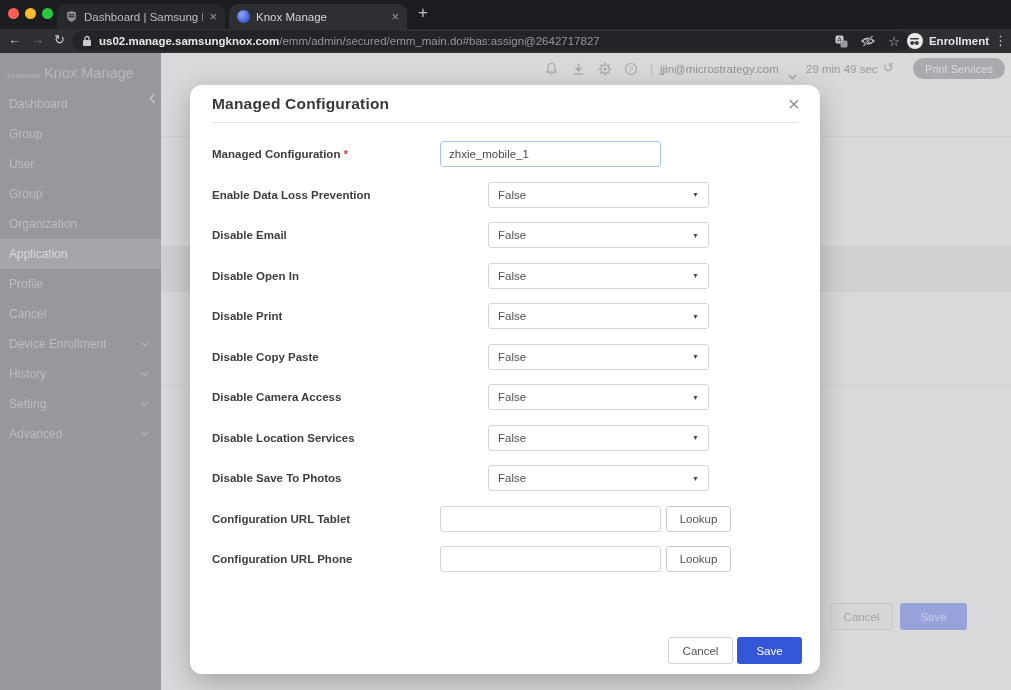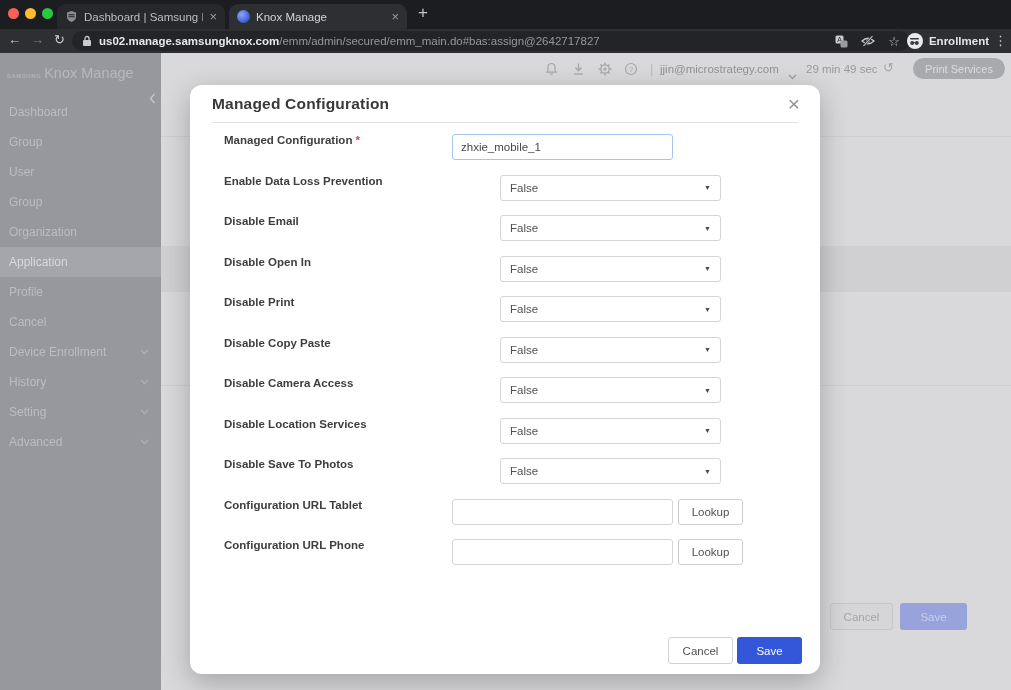--- a/index.html
+++ b/index.html
@@ -32,21 +32,21 @@
   .incog-label { color:#e4e5e7; font-size:11.5px; font-weight:bold; }
   .kebab { position:absolute; right:4px; top:4px; color:#cbccce; font-size:13px; }
   .star { color:#c6c7ca; font-size:13px; }
 
   
   .sidebar { position:absolute; left:0; top:53px; width:161px; bottom:0; background:#97989d; }
   .logo { padding:12px 0 0 7px; display:flex; align-items:baseline; gap:3px; color:#b3b4b9; }
   .logo-brand { font-size:6px; font-weight:bold; letter-spacing:.5px; }
   .logo-product { font-size:14.5px; font-weight:400; color:#b7b8bd; }
   .collapse { position:absolute; right:5px; top:37px; }
-  .side-nav { margin-top:16px; }
+  .side-nav { margin-top:8px; }
   .side-item { height:30px; display:flex; align-items:center; padding:0 12px 0 9px; font-size:12px; color:#bcbdc2; }
   .side-item.active { background:#a5a6ab; color:#d8d9de; }
   .side-chev { margin-left:auto; display:flex; }
 
   
   .content { position:absolute; left:161px; top:53px; right:0; bottom:0; background:#d9d9db; }
   .hairline { position:absolute; left:0; right:0; height:1px; background:#cfcfd2; }
   .band { position:absolute; left:0; right:0; top:193px; height:46px; background:#d0d0d3; }
   .app-header { position:absolute; top:0; left:0; right:0; height:32px; }
   .hicon { position:absolute; top:9px; color:#a6a7ab; }
@@ -60,21 +60,21 @@
   .bg-cancel { left:669px; width:63px; background:#d6d6d9; border:1px solid #c6c6c9; color:#a4a5a9; }
   .bg-save { left:739px; width:67px; background:#98a3dc; color:#c8cde9; }
 
   
   .modal { position:absolute; left:190px; top:85px; width:630px; height:589px; background:#ffffff; border-radius:12px; box-shadow:0 8px 28px rgba(0,0,0,.25); }
   .modal-head { height:37px; padding:0 20px 0 22px; display:flex; align-items:center; justify-content:space-between; }
   .modal-title { font-size:15.5px; font-weight:bold; color:#39393b; letter-spacing:.2px; }
   .modal-close { font-size:21px; color:#929295; line-height:1; }
   .modal-divider { margin:0 22px; height:1px; background:#e3e3e5; }
   .rows { position:absolute; top:49px; left:0; right:0; }
-  .field-row { display:flex; height:40.5px; padding-left:34px; }
+  .field-row { display:flex; align-items:center; height:40.5px; padding-left:22px; }
   .field-label { width:228px; font-size:11.5px; font-weight:bold; color:#3e3e40; }
   .req { color:#d6413c; }
   .text-input { width:221px; height:26px; border:1px solid #a5c6e8; border-radius:3px; font-size:11.5px; color:#48484a; padding:0 8px; outline:none; font-family:"Liberation Sans",sans-serif; }
   .plain-input { width:221px; height:26px; border:1px solid #d5d5d7; border-radius:3px; font-size:11.5px; color:#48484a; padding:0 8px; outline:none; font-family:"Liberation Sans",sans-serif; }
   .select { width:221px; height:26px; border:1px solid #d5d5d7; border-radius:3px; background:#fff; display:flex; align-items:center; justify-content:space-between; padding:0 9px; font-size:11.5px; color:#515153;margin-left:48px; }
   .caret { font-size:7px; color:#4a4a4c; }
   .lookup-btn { width:65px; height:26px; margin-left:5px; border:1px solid #cdcdcf; border-radius:3px; background:#fff; font-size:11.5px; color:#515153; font-family:"Liberation Sans",sans-serif; }
   .modal-footer { position:absolute; bottom:10px; right:18px; display:flex; gap:4px; }
   .btn { width:65px; height:27px; border-radius:3px; font-size:11.5px; font-family:"Liberation Sans",sans-serif; }
   .btn-cancel { border:1px solid #d2d2d4; background:#fff; color:#515153; }

